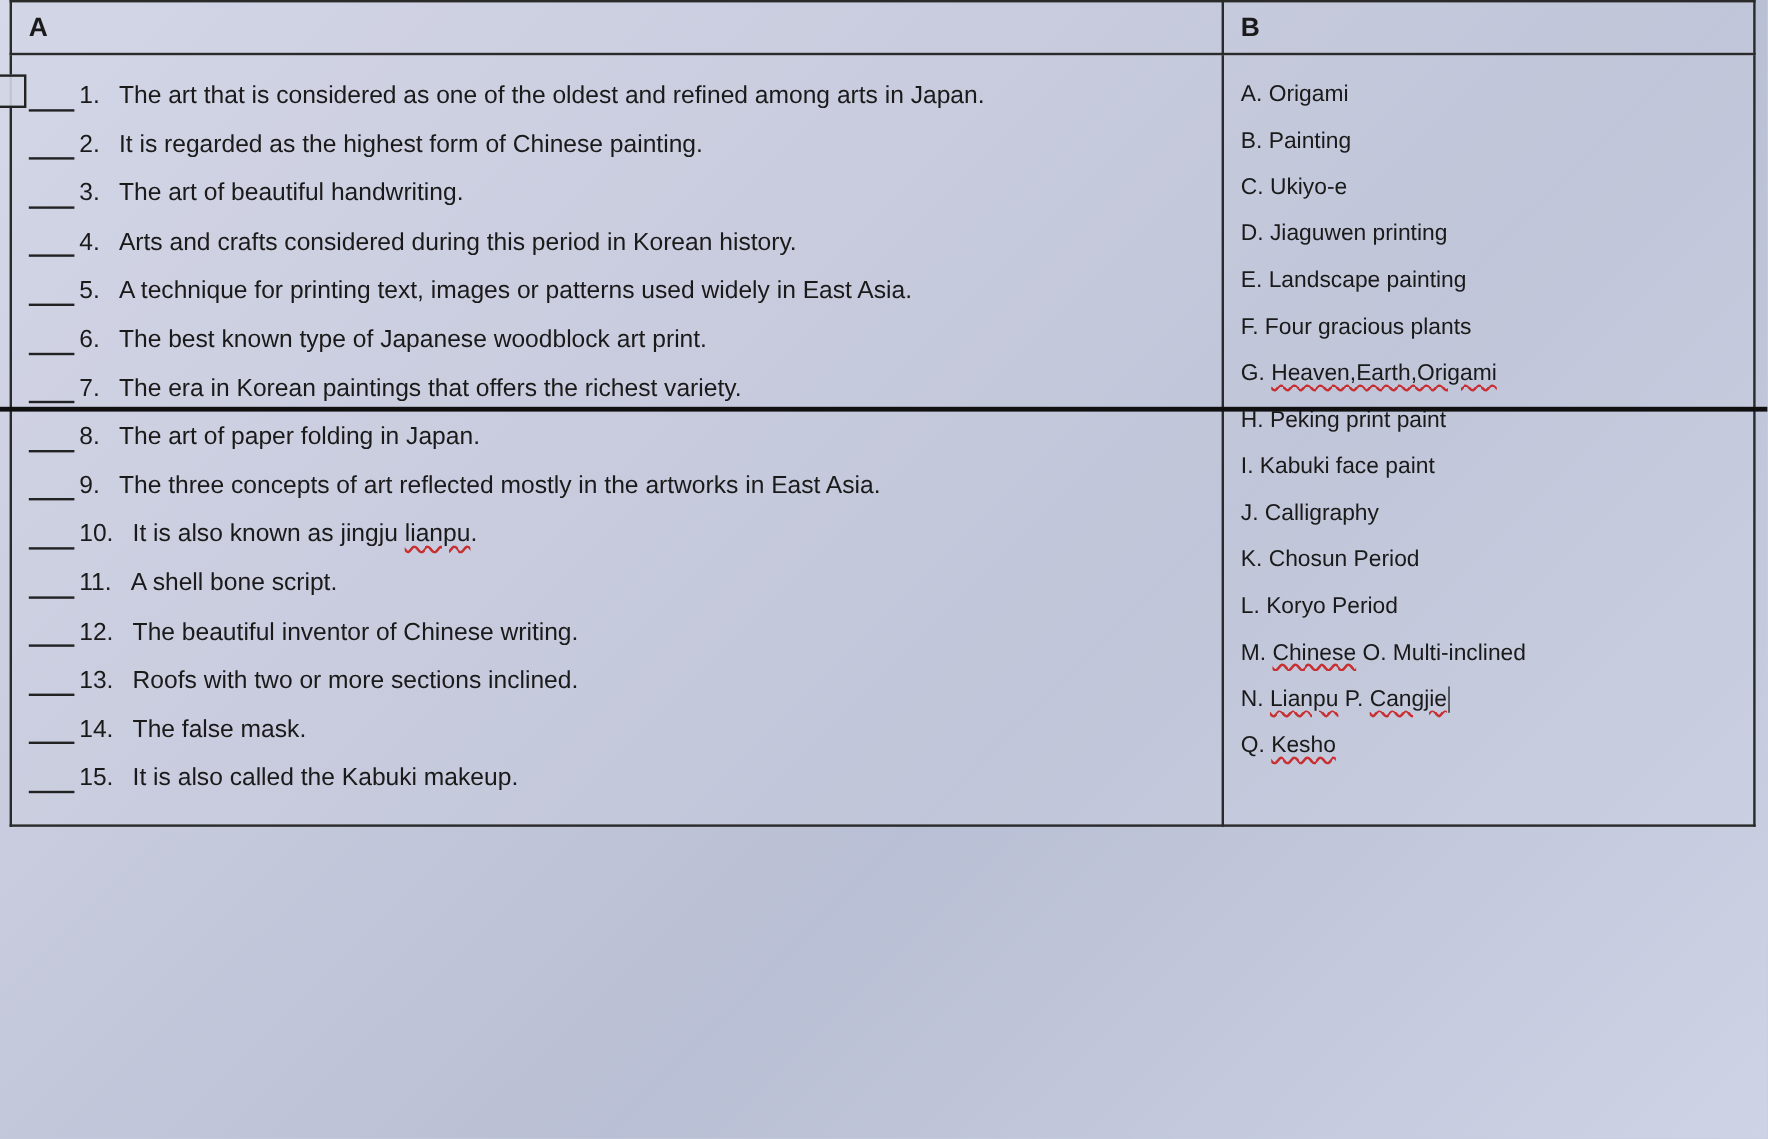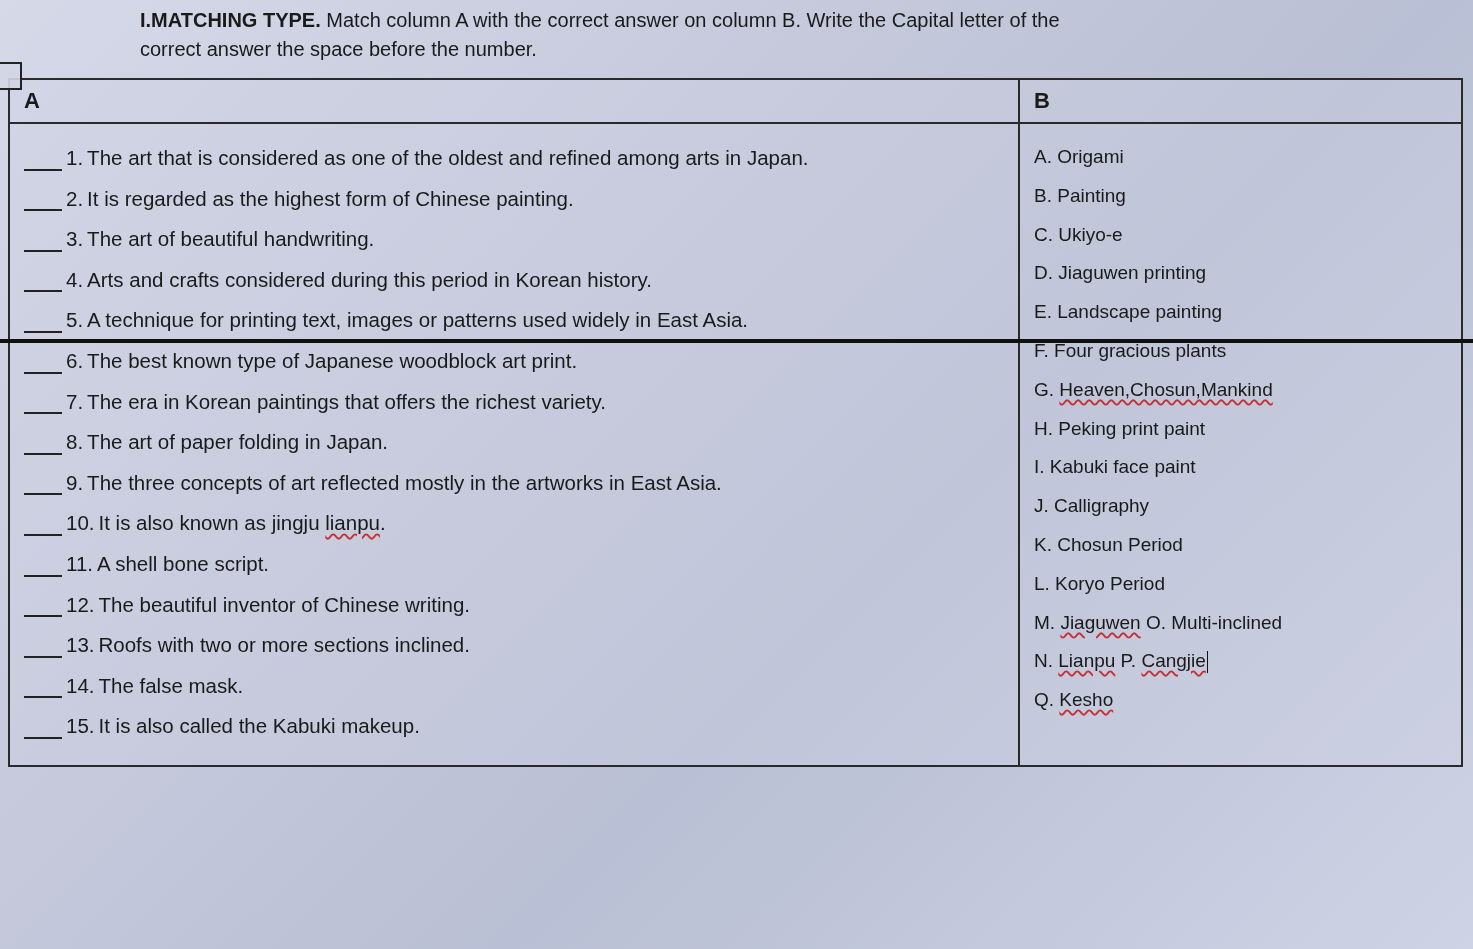--- a/index.html
+++ b/index.html
@@ -72,21 +72,21 @@
     display: inline-block;
     width: 38px;
     border-bottom: 2px solid #222;
     margin-right: 4px;
     height: 18px;
   }
   .qline .num {
     white-space: nowrap;
   }
   .qline .txt {
-    margin-left: 4px;
+    margin-left: 16px;
   }
   .aline {
     font-size: 19px;
     line-height: 1.2;
     margin: 14px 0 16px 0;
     font-weight: 500;
   }
   .wavy {
     text-decoration: underline wavy rgba(200,30,30,0.9);
     text-decoration-thickness: 1.5px;
@@ -111,24 +111,20 @@
     margin-left:1px;
   }
 </style>
 </head>
 <body>
 
 <div class="sheet">
 
   <div class="bar"></div>
 
-  <div class="instructions">
-    <span class="title">I.MATCHING TYPE.</span><span> Match column A with the correct answer on column B. Write the Capital letter of the</span><br>
-    <span>correct answer   the space before the number.</span>
-  </div>
 
   <table class="doc">
     <colgroup>
       <col class="colA">
       <col class="colB">
     </colgroup>
     <thead>
       <tr>
         <th>A</th>
         <th>B</th>
@@ -216,27 +212,27 @@
             </div>
         </td>
         <td>
           <div class="cell-inner" id="colB-cell">
               <div class="aline">A. Origami</div>
               <div class="aline">B. Painting</div>
               <div class="aline">C. Ukiyo-e</div>
               <div class="aline">D. Jiaguwen printing</div>
               <div class="aline">E. Landscape painting</div>
               <div class="aline">F. Four gracious plants</div>
-              <div class="aline">G. <span class="wavy">Heaven,Chosun,Mankind</span></div>
+              <div class="aline">G. <span class="wavy">Heaven,Earth,Origami</span></div>
               <div class="aline">H. Peking print paint</div>
               <div class="aline">I. Kabuki face paint</div>
               <div class="aline">J. Calligraphy</div>
               <div class="aline">K. Chosun Period</div>
               <div class="aline">L. Koryo Period</div>
-              <div class="aline">M. <span class="wavy">Jiaguwen</span>   O. Multi-inclined</div>
+              <div class="aline">M. <span class="wavy">Chinese</span>   O. Multi-inclined</div>
               <div class="aline">N. <span class="wavy">Lianpu</span>  P. <span class="wavy">Cangjie</span><span class="caret"></span></div>
               <div class="aline">Q. <span class="wavy">Kesho</span></div>
             </div>
         </td>
       </tr>
     </tbody>
   </table>
 
   <div class="hr-strong" id="thickline" style="top: 338.969px;"></div>
 

